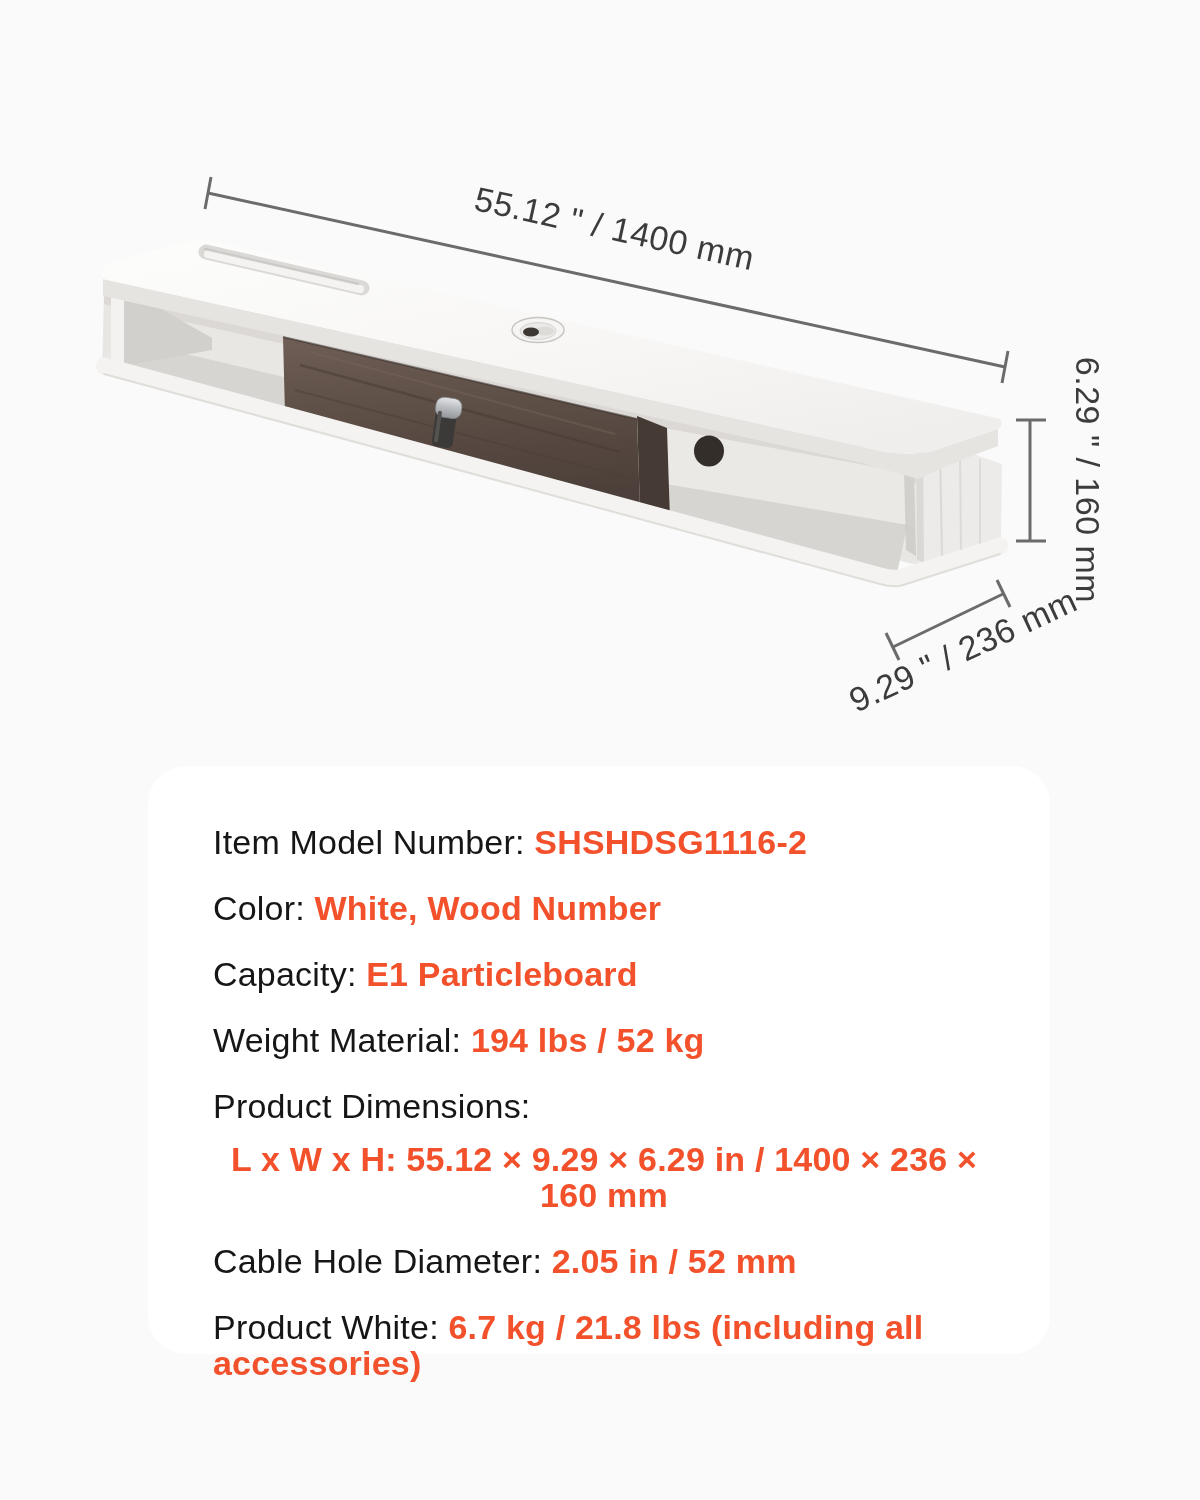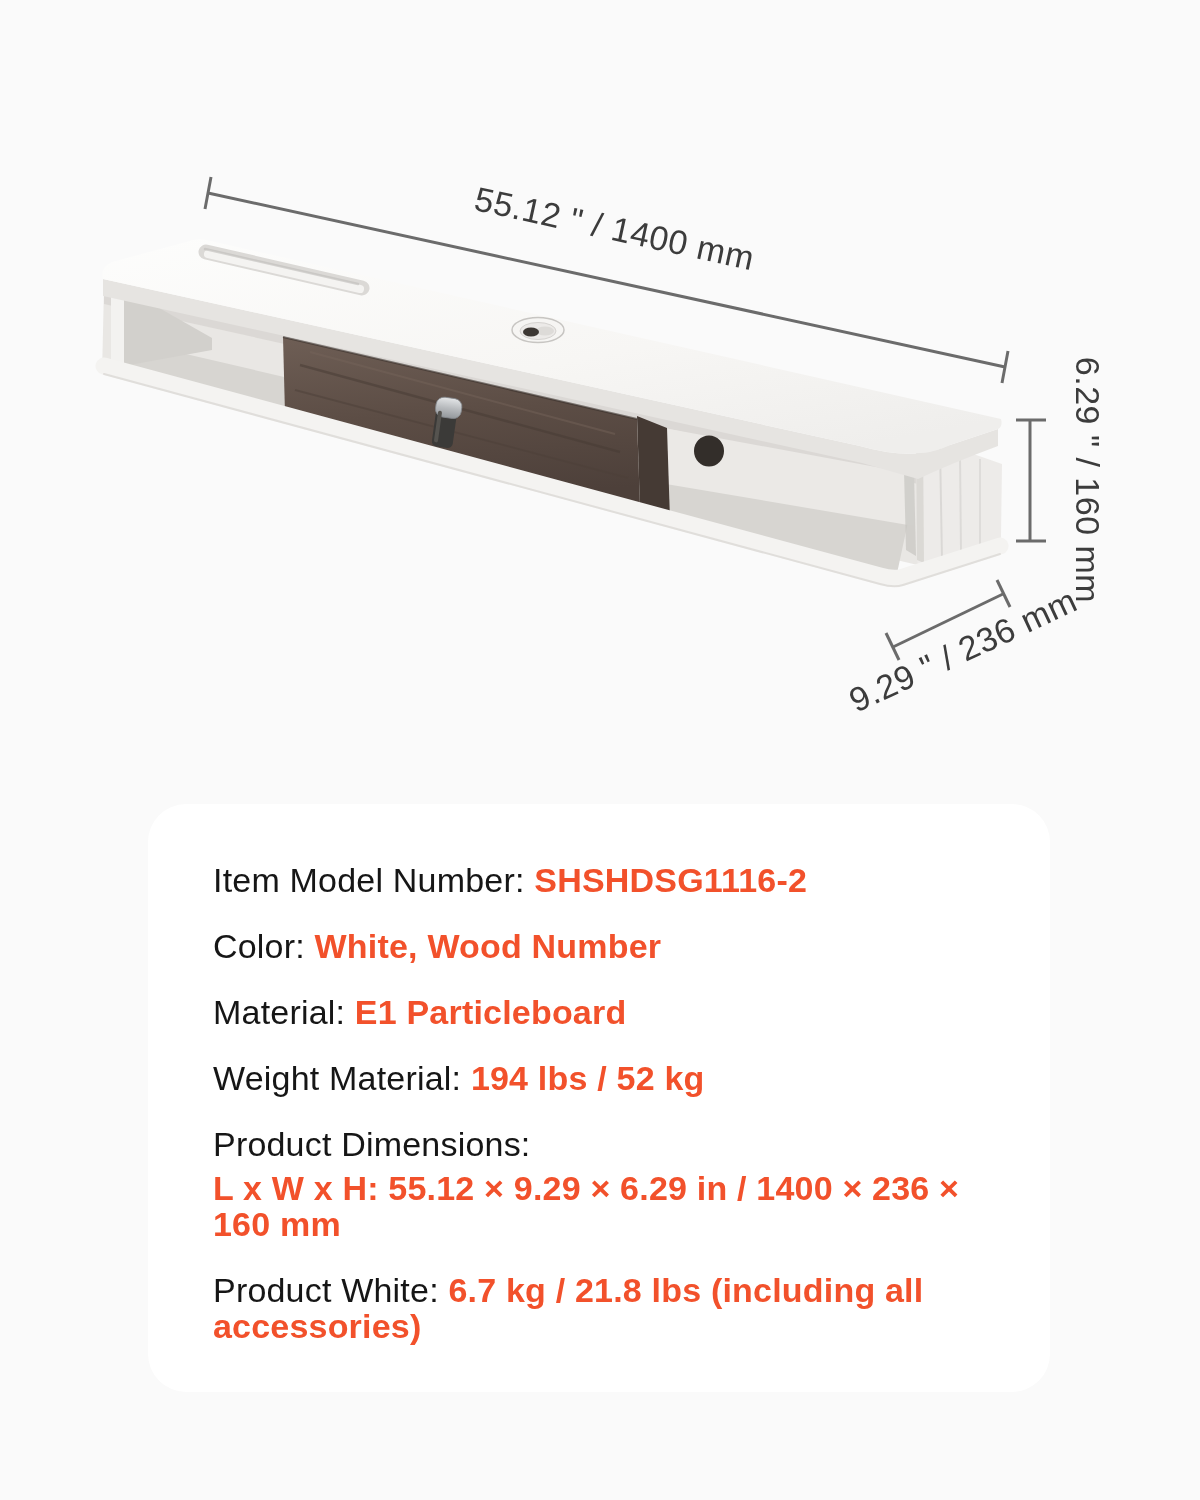--- a/index.html
+++ b/index.html
@@ -5,30 +5,30 @@
   html,body{margin:0;padding:0;}
   body{
     width:1200px;height:1500px;
     background:#fafafa;
     font-family:"Liberation Sans", sans-serif;
     position:relative;overflow:hidden;
   }
   .diagram{position:absolute;left:0;top:0;width:1200px;height:790px;}
   .dim-label{font-size:34px;fill:#3c3c3c;letter-spacing:0.5px;}
   .spec-card{
-    position:absolute;left:148px;top:804px;width:902px;height:588px;
+    position:absolute;left:148px;top:766px;width:902px;height:588px;
     background:#ffffff;border-radius:38px;
     box-sizing:border-box;padding:58px 55px 0 65px;
   }
   .spec-row{
     font-size:34px;line-height:36px;margin-bottom:30px;
     color:#161616;letter-spacing:0.2px;
   }
   .spec-value{color:#f2512b;font-weight:bold;}
-  .spec-row.stacked .spec-value{display:block;margin-top:8px;}
+  .spec-row.stacked .spec-value{display:block;margin-top:17px;text-align:center;}
 </style>
 </head>
 <body>
 
 <div class="diagram">
 <svg width="1200" height="790" viewBox="0 0 1200 790">
   <defs>
     <linearGradient id="slabGrad" x1="0" y1="0" x2="0.8" y2="1">
       <stop offset="0" stop-color="#fdfdfc"></stop>
       <stop offset="0.6" stop-color="#f7f6f4"></stop>
@@ -136,28 +136,32 @@
 <div class="spec-card">
   <div class="spec-row">
     <span class="spec-label">Item Model Number:</span>
     <span class="spec-value">SHSHDSG1116-2</span>
   </div>
   <div class="spec-row">
     <span class="spec-label">Color:</span>
     <span class="spec-value">White, Wood Number</span>
   </div>
   <div class="spec-row">
-    <span class="spec-label">Material:</span>
+    <span class="spec-label">Capacity:</span>
     <span class="spec-value">E1 Particleboard</span>
   </div>
   <div class="spec-row">
     <span class="spec-label">Weight Material:</span>
     <span class="spec-value">194 lbs / 52 kg</span>
   </div>
   <div class="spec-row stacked">
     <span class="spec-label">Product Dimensions:</span>
     <span class="spec-value">L x W x H: 55.12 × 9.29 × 6.29 in / 1400 × 236 × 160 mm</span>
   </div>
   <div class="spec-row">
+    <span class="spec-label">Cable Hole Diameter:</span>
+    <span class="spec-value">2.05 in / 52 mm</span>
+  </div>
+  <div class="spec-row">
     <span class="spec-label">Product White:</span>
     <span class="spec-value">6.7 kg / 21.8 lbs (including all accessories)</span>
   </div>
 </div>
 
 </body></html>

